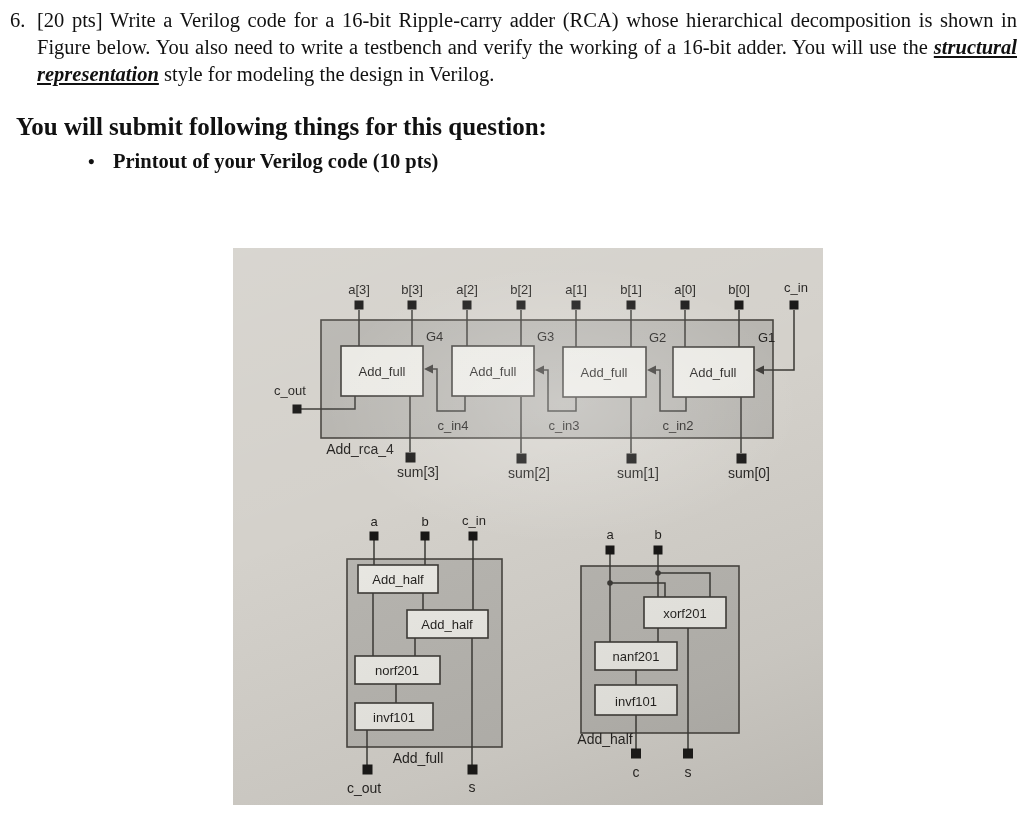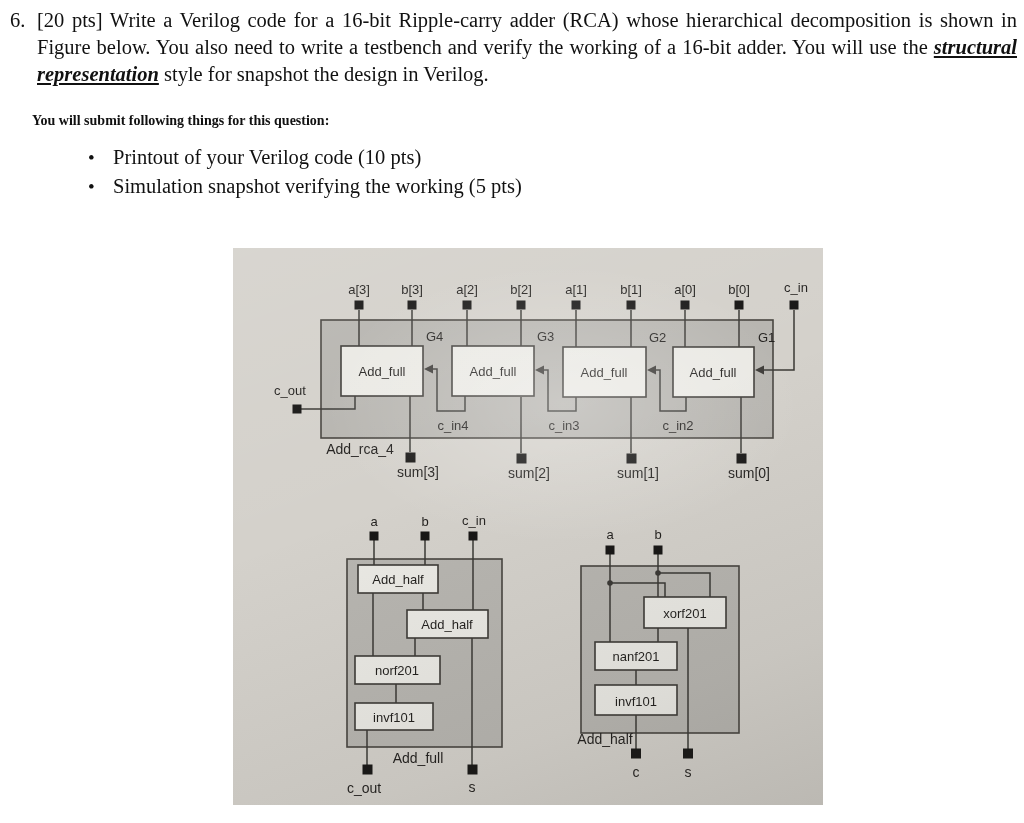--- a/index.html
+++ b/index.html
@@ -15,28 +15,28 @@
     font-size:20.5px;line-height:27px;
   }
   .qtext{
     position:absolute;left:37px;top:7px;width:980px;margin:0;
     font-size:20.5px;line-height:27px;text-align:justify;
   }
   .qtext .pts{font-weight:normal;}
   .qtext .emph{font-weight:bold;font-style:italic;text-decoration:underline;}
 
   .submit-header{
-    position:absolute;left:32px;top:113px;
-    font-size:14px;font-weight:bold;
+    position:absolute;left:16px;top:113px;
+    font-size:25px;font-weight:bold;
   }
   .submit-list{
     position:absolute;left:88px;top:143px;margin:0;padding:0;list-style:none;
   }
   .submit-list li{
-    font-size:20.5px;font-weight:normal;line-height:29px;white-space:nowrap;
+    font-size:20.5px;font-weight:bold;line-height:36px;white-space:nowrap;
   }
   .submit-list .dot{display:inline-block;width:25px;font-size:19px;}
 
   
   .figure-photo{
     position:absolute;left:233px;top:248px;width:590px;height:557px;
     box-shadow:
       inset 0 4px 2px -1px rgba(84,82,76,.65),
       inset 0 -4px 2px -1px rgba(110,107,100,.5),
       inset 3px 0 2px -1px rgba(135,132,125,.4),
@@ -57,27 +57,26 @@
   .cell{stroke:#3c3a36;stroke-width:1.6;}
   .block{stroke:#46443f;stroke-width:1.6;}
   .w path{stroke-width:1.5;fill:none;}
 </style>
 </head>
 <body>
 
 <div class="page">
 
   <div class="qnum">6.</div>
-  <p class="qtext"><span class="pts">[20 pts]</span><span> Write a Verilog code for a 16-bit Ripple-carry adder (RCA) whose hierarchical decomposition is shown in Figure below. You also need to write a testbench and verify the working of a 16-bit adder. You will use the </span><span class="emph">structural representation</span><span> style for snapshot the design in Verilog.</span></p>
+  <p class="qtext"><span class="pts">[20 pts]</span><span> Write a Verilog code for a 16-bit Ripple-carry adder (RCA) whose hierarchical decomposition is shown in Figure below. You also need to write a testbench and verify the working of a 16-bit adder. You will use the </span><span class="emph">structural representation</span><span> style for modeling the design in Verilog.</span></p>
 
   <div class="submit-header">You will submit following things for this question:</div>
 
   <ul class="submit-list">
     <li><span class="dot">•</span><span>Printout of your Verilog code (10 pts)</span></li>
-    <li><span class="dot">•</span><span>Simulation snapshot verifying the working (5 pts)</span></li>
   </ul>
 
   <div class="figure-photo">
     <svg width="590" height="557" viewBox="0 0 590 557">
 
       <rect width="590" height="557" fill="#d4d1cb"></rect>
 
       <g>
         <rect class="block" x="88" y="72" width="452" height="118" fill="#b7b5b0"></rect>
 

